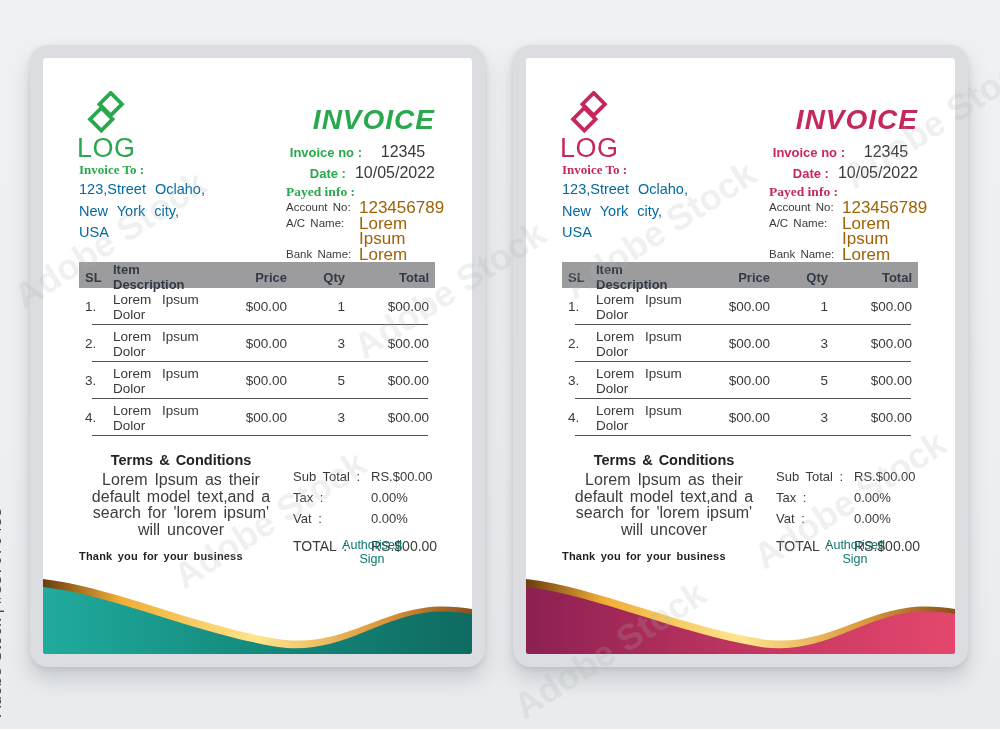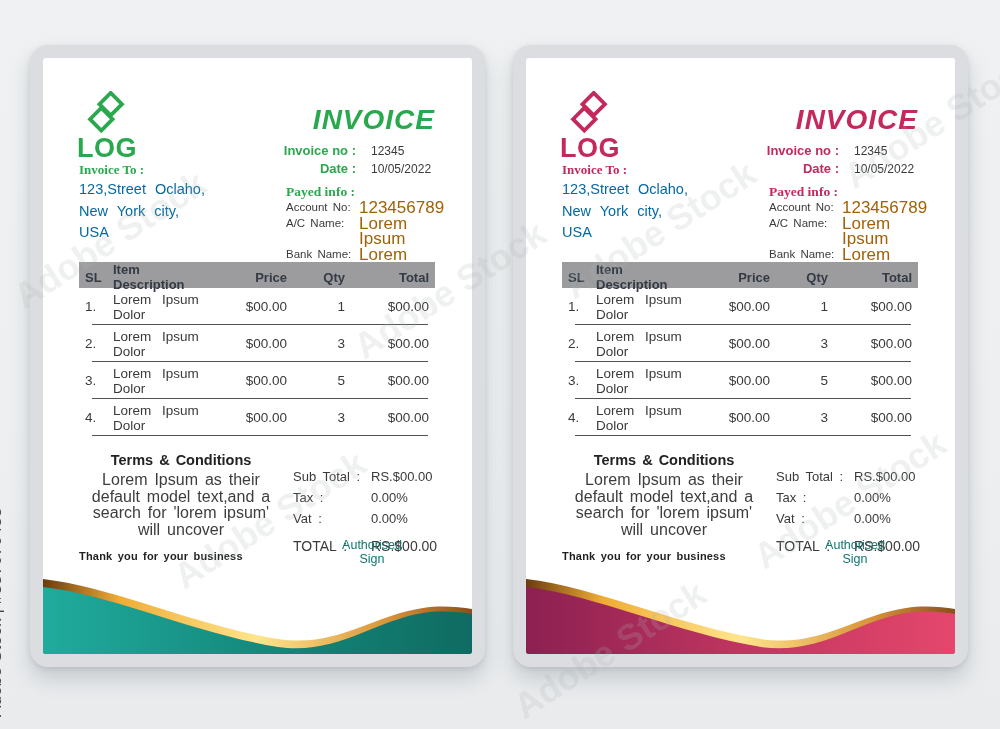--- a/index.html
+++ b/index.html
@@ -7,31 +7,31 @@
 
   
   .card-slot{position:absolute;top:45px;width:455px;height:622px;background:#dbdde0;border-radius:18px;
     box-shadow:0 12px 20px rgba(140,150,158,.38),0 2px 5px rgba(140,150,158,.25);}
   .card-slot.pos-left{left:30px;}
   .card-slot.pos-right{left:513px;}
   .page{position:absolute;left:13px;top:13px;right:13px;bottom:13px;background:#ffffff;border-radius:3px;overflow:hidden;}
 
   
   .logo-icon{position:absolute;left:44px;top:33px;width:38px;height:47px;color:var(--accent);}
-  .logo-text{position:absolute;left:34px;top:75px;font-size:27px;font-weight:700;letter-spacing:.5px;color:var(--accent);}
+  .logo-text{position:absolute;left:34px;top:75px;font-size:27px;font-weight:400;letter-spacing:.5px;color:var(--accent);}
   .sec-label{font-weight:800;color:var(--accent);font-family:Liberation Serif, serif;}
   .invoice-to-label{position:absolute;left:36px;top:104px;font-size:13px;}
   .addr{position:absolute;left:36px;top:121px;font-size:14.5px;line-height:21.5px;color:#0369a1;word-spacing:5px;}
   .phone{position:absolute;left:36px;top:187px;font-size:12.5px;color:#3a3a3a;word-spacing:4px;margin-top:28px;}
 
   .title-block{position:absolute;right:37px;top:46px;width:152px;}
   .inv-title{margin:0 0 7px;font-size:28px;font-weight:800;letter-spacing:1px;text-align:right;color:var(--accent);font-style:italic;}
-  .meta-row{display:flex;justify-content:flex-end;align-items:baseline;gap:15px;margin-top:3px;}
+  .meta-row{display:flex;justify-content:flex-end;align-items:baseline;gap:9px;margin-top:3px;}
   .meta-label{font-size:13px;font-weight:800;color:var(--accent);}
-  .meta-value{font-size:12px;color:#3a3a3a;min-width:64px;text-align:left;}
+  .meta-value{font-size:16px;color:#3a3a3a;min-width:64px;text-align:center;}
 
   .payed-block{position:absolute;left:243px;top:126px;width:152px;}
   .payed-label{font-size:13.5px;}
   .p-row{display:grid;grid-template-columns:73px auto;font-size:11.5px;line-height:15.5px;color:#3b3b3b;word-spacing:2px;}
   .p-row .p-value{font-size:17px;color:#a16207;word-spacing:4px;}
 
   
   .items-table{position:absolute;left:36px;top:204px;width:356px;}
   .t-head{display:grid;grid-template-columns:28px 1fr 78px 58px 84px;background:#9c9c9e;height:26px;align-items:center;
     font-size:13px;font-weight:700;color:#333a45;padding:0 6px;}

